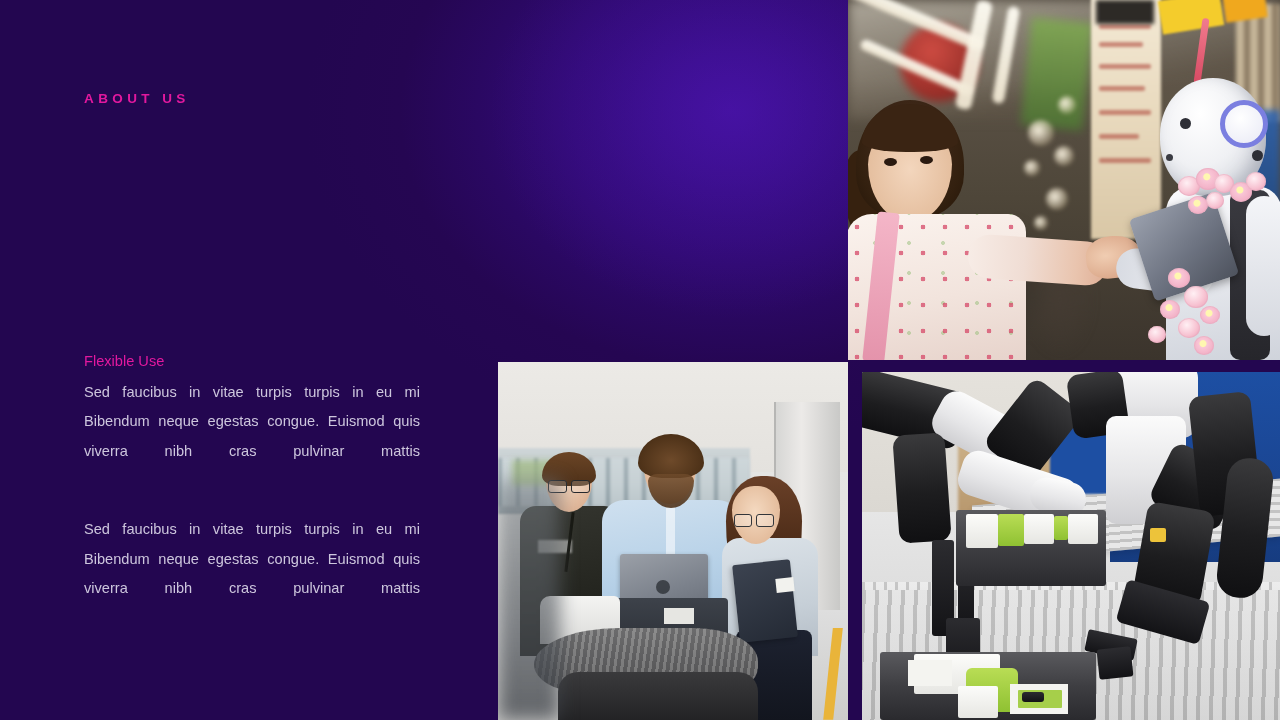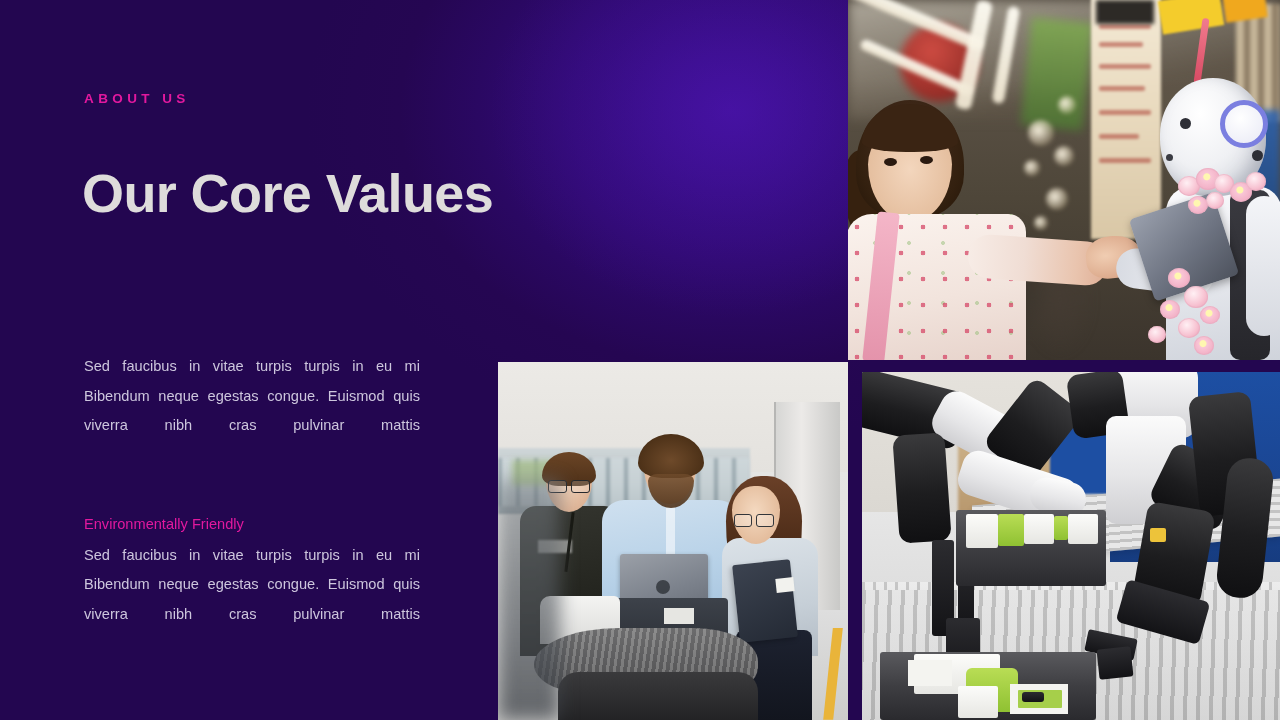--- a/index.html
+++ b/index.html
@@ -614,29 +614,28 @@
 <div id="slide">
 
   <div class="bg-base"></div>
   <div class="bg-glow"></div>
   <div class="bg-glow2"></div>
 
   <div class="text-col">
 
     <div class="eyebrow">ABOUT US</div>
 
-    <h1 class="headline">Our Core Values</h1>
 
 
     <div class="feature f1">
+      <div class="feature-title">Flexible Use</div>
       <p class="feature-body">Sed faucibus in vitae turpis  turpis in eu mi Bibendum neque egestas congue. Euismod quis viverra nibh cras pulvinar mattis</p>
     </div>
 
     <div class="feature f2">
-      <div class="feature-title">Environmentally Friendly</div>
       <p class="feature-body">Sed faucibus in vitae turpis  turpis in eu mi Bibendum neque egestas congue. Euismod quis viverra nibh cras pulvinar mattis</p>
     </div>
 
   </div>
 
   <div class="photo photo-robot-child">
     <div class="inner">
       <div class="pr-bg"></div>
       <div class="pr-ceiling"></div>
       <div class="pr-lantern"></div>

